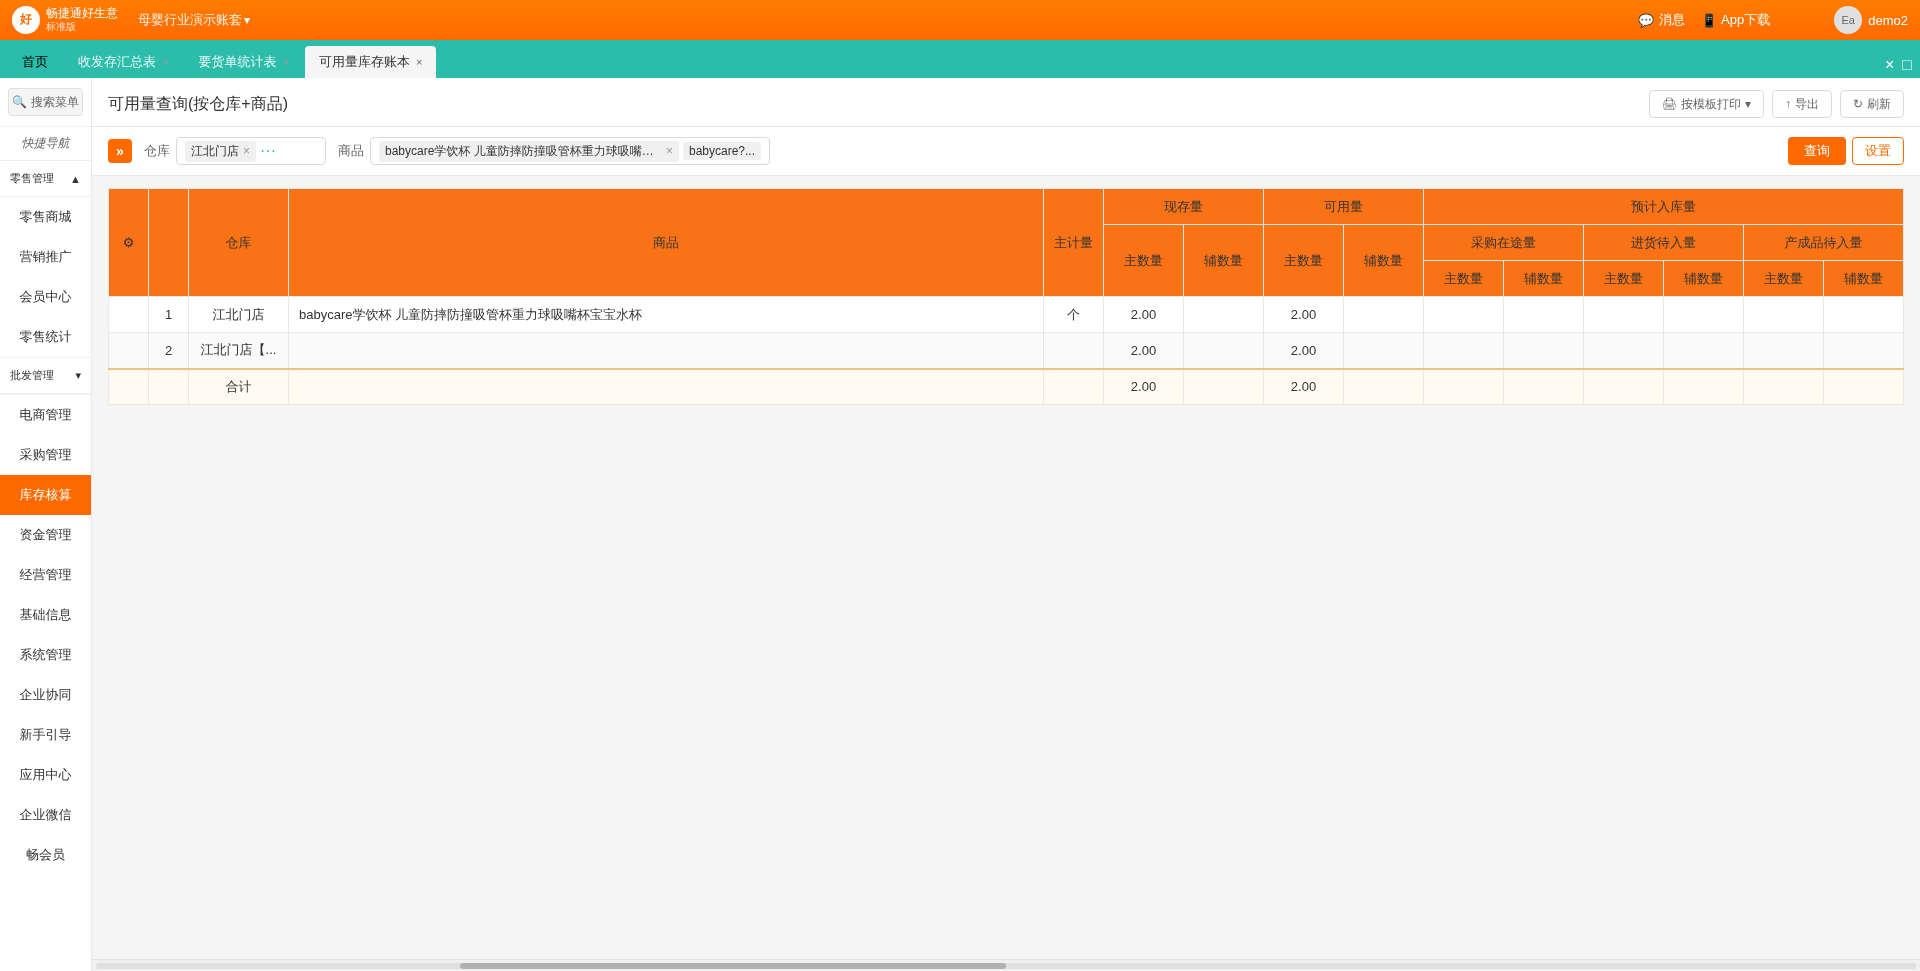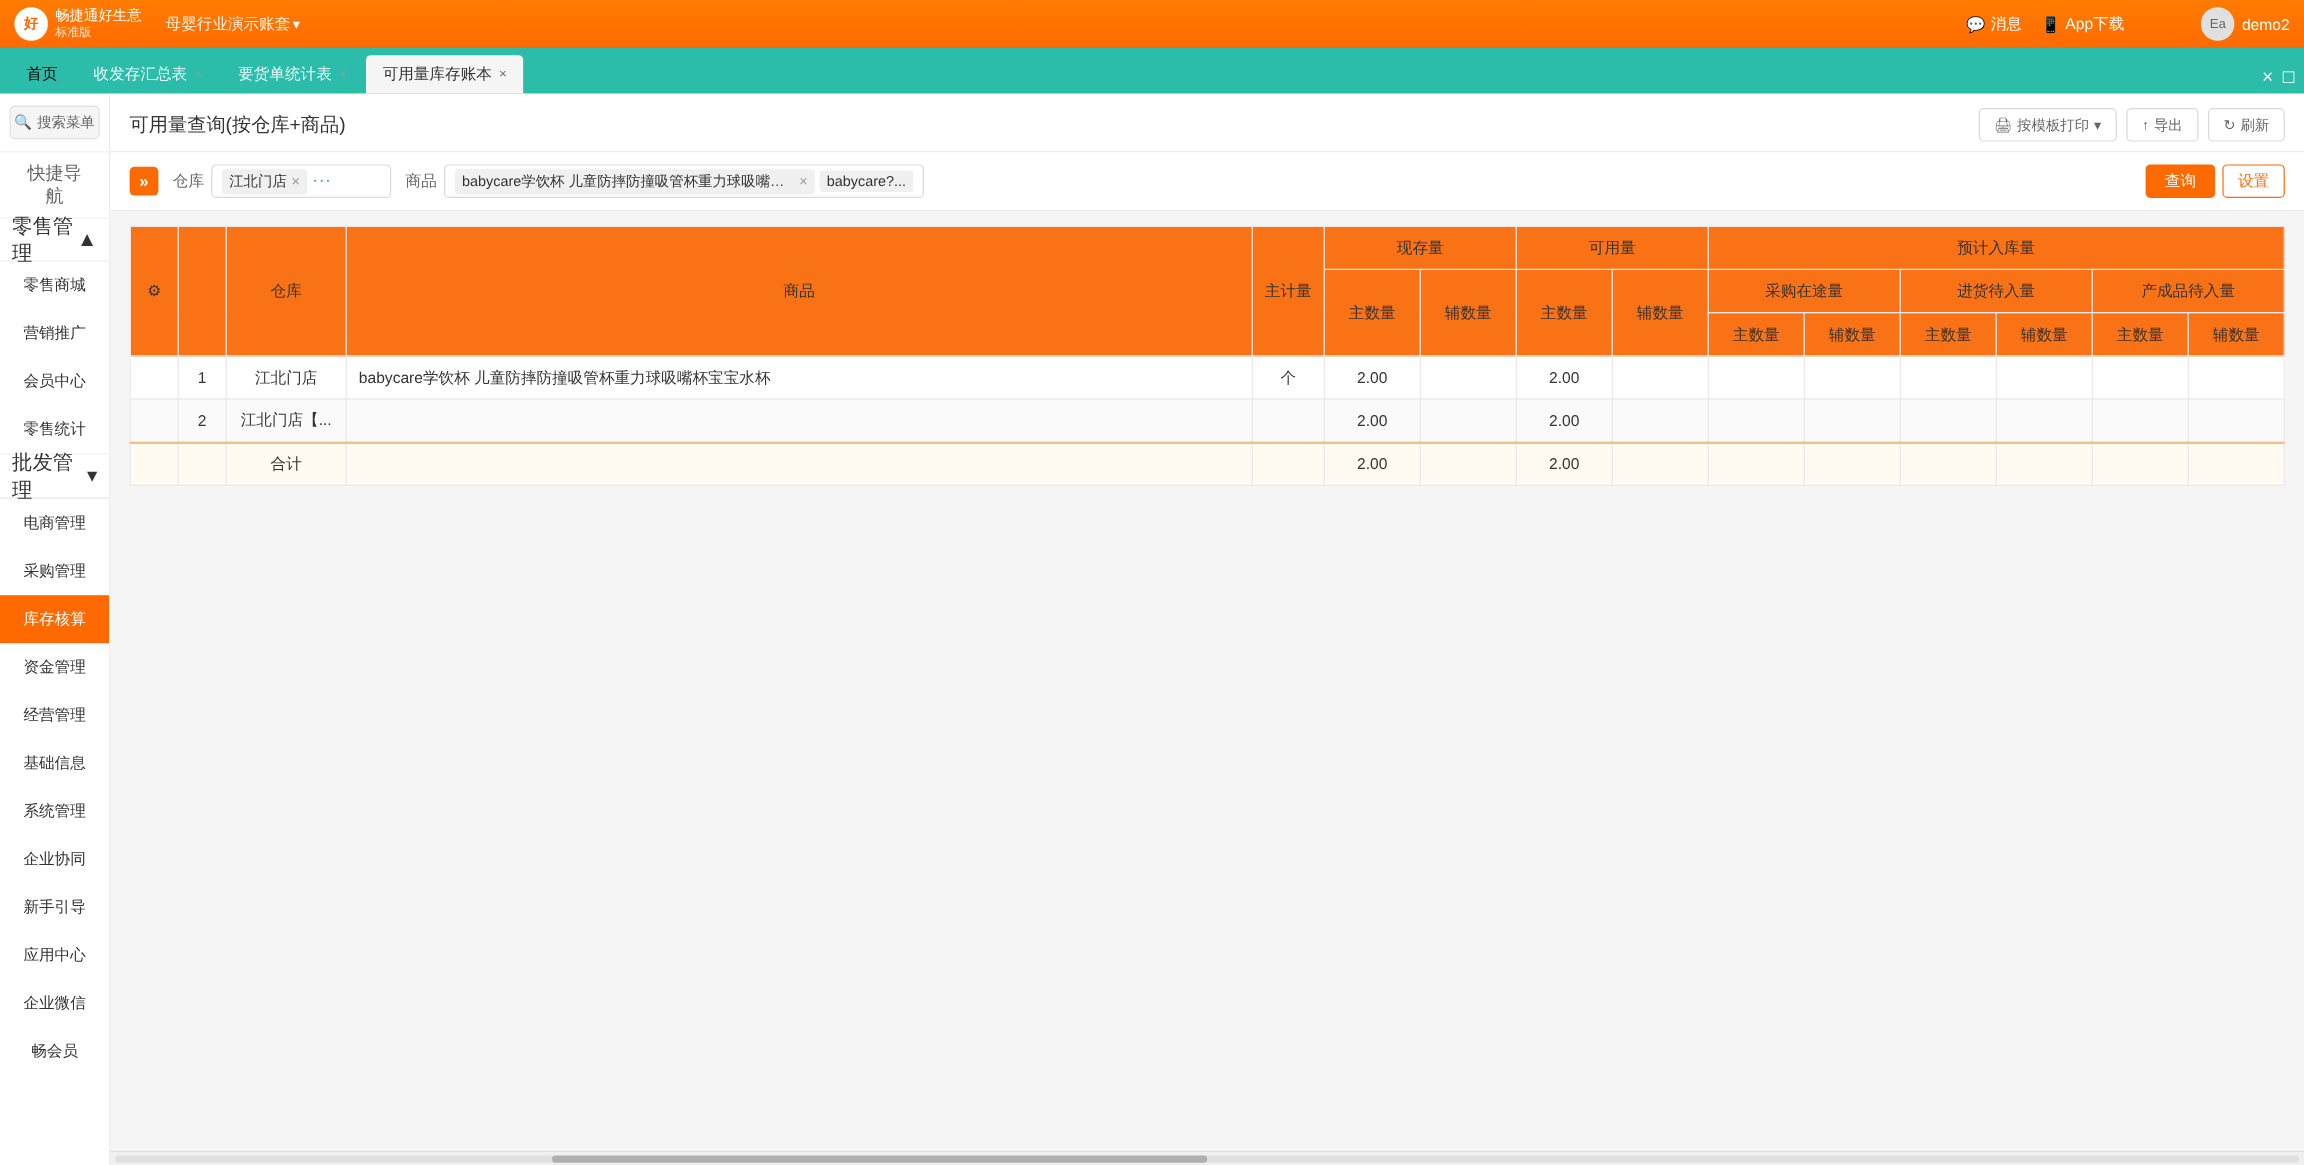--- a/index.html
+++ b/index.html
@@ -149,22 +149,23 @@
       gap: 4px;
       cursor: pointer;
       font-size: 12px;
       color: #666;
     }
     .sidebar-nav-btn {
       padding: 8px 19px;
       border-bottom: 1px solid #f0f0f0;
       text-align: center;
       cursor: pointer;
-      font-size: 15px;
+      font-size: 12px;
       color: #666;
+      font-style: italic;
     }
     .sidebar-section {
       border-bottom: 1px solid #f0f0f0;
     }
     .sidebar-item {
       height: 40px;
       display: flex;
       align-items: center;
       justify-content: center;
       cursor: pointer;
@@ -174,21 +175,21 @@
       text-align: center;
       line-height: 1.3;
     }
     .sidebar-item.active { background: #ff6a00; color: white; }
     .sidebar-section-header {
       height: 36px;
       display: flex;
       align-items: center;
       justify-content: space-between;
       padding: 0 10px;
-      font-size: 17px;
+      font-size: 11px;
       color: #333;
       cursor: pointer;
       border-bottom: 1px solid #f0f0f0;
     }
 
     
     .content-area {
       flex: 1;
       display: flex;
       flex-direction: column;

